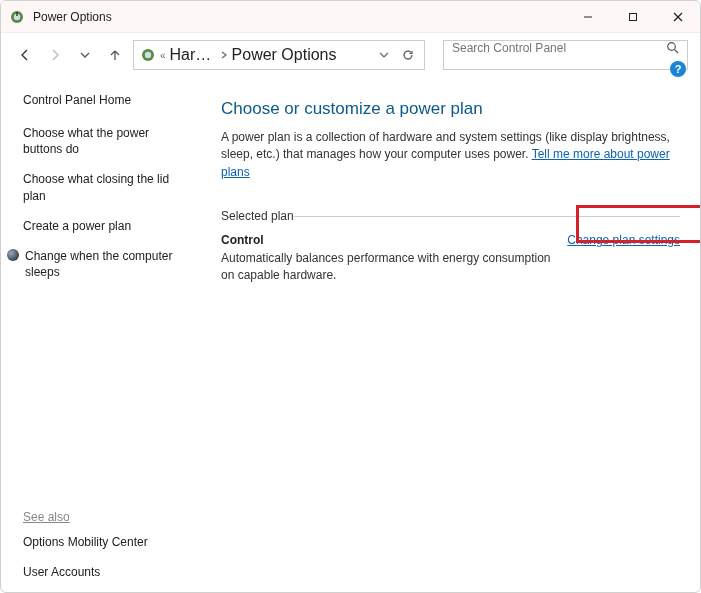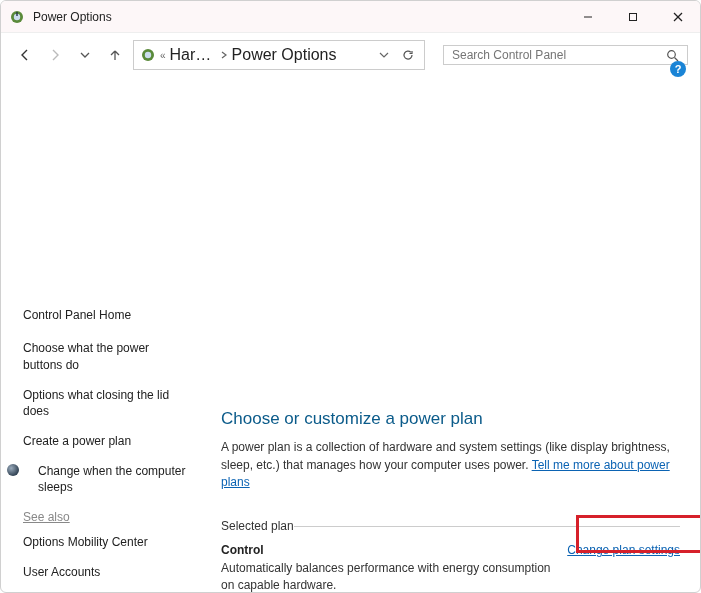--- a/index.html
+++ b/index.html
@@ -17,30 +17,30 @@
   .toolbar { height: 44px; display: flex; align-items: center; padding: 0 12px; gap: 6px; }
   .nav-btn { width: 24px; height: 24px; display: flex; align-items: center; justify-content: center; color: #555; }
   .nav-btn.disabled { color: #bbb; }
   .addr-bar { display: flex; align-items: center; border: 1px solid #ccc; height: 30px; flex: 0 0 292px; padding: 0 6px; gap: 4px; }
   .addr-icon { width: 16px; height: 16px; }
   .crumb-sep { font-size: 10px; color: #666; }
   .crumb { font-size: 16px; color: #222; white-space: nowrap; }
   .crumb.trunc { max-width: 46px; overflow: hidden; text-overflow: ellipsis; }
   .addr-spacer { flex: 1; }
   .addr-btn { width: 20px; display:flex; align-items:center; justify-content:center; color:#555; }
-  .search-bar { display:flex; align-items:center; border:1px solid #ccc; height:20px; flex:1; padding:0 8px; margin-left:12px; }
+  .search-bar { display:flex; align-items:flex-start; border:1px solid #ccc; height:30px; flex:1; padding:0 8px; margin-left:12px; }
   .search-bar input { border:none; outline:none; font-size:12px; flex:1; color:#666; background:transparent; }
   .search-bar .sicon { color:#555; }
 
   
-  .body { display:flex; position:relative; height: calc(593px - 32px - 44px); align-items: flex-end; }
+  .body { display:flex; position:relative; height: calc(593px - 32px - 44px); }
   .sidebar { width: 200px; padding: 16px 10px 0 22px; display:flex; flex-direction:column; }
   .sb-home { font-size:12px; color:#222; margin-bottom: 18px; }
   .sb-link { font-size:12px; color:#222; margin-bottom: 14px; line-height:1.35; cursor:default; }
-  .sb-link.with-icon { display:flex; gap:19px; align-items:flex-start; margin-left:-16px; }
+  .sb-link.with-icon { display:flex; gap:6px; align-items:flex-start; margin-left:-16px; }
   .sb-link.with-icon .glyph { width:12px; height:12px; margin-top:1px; flex:none; border-radius:50%; background: radial-gradient(circle at 35% 35%, #9ab 0%, #345 70%); }
   .sb-spacer { flex:1; }
   .sb-seealso { font-size:12px; color:#888; margin-bottom:10px;text-decoration:underline; }
 
   .main { flex:1; padding: 22px 20px 0 20px; position:relative; }
   .heading { color:#0b5b8a; font-size:17px; font-weight:400; margin-bottom:10px; }
   .desc { font-size:12px; color:#333; line-height:1.45; margin-bottom:28px; }
   .desc a { color:#0b63b3; text-decoration:underline; }
 
   .section-label { font-size:12px; color:#333; }
@@ -152,21 +152,21 @@
     </span>
   </div>
 </div>
 
 <div class="help-badge">?</div>
 
 <div class="body">
   <div class="sidebar">
     <div class="sb-home">Control Panel Home</div>
     <div class="sb-link">Choose what the power buttons do</div>
-    <div class="sb-link">Options what closing the lid does</div>
+    <div class="sb-link">Choose what closing the lid plan</div>
     <div class="sb-link">Create a power plan</div>
     <div class="sb-link with-icon">
       <span class="glyph"></span>
       <span>Change when the computer sleeps</span>
     </div>
     <div class="sb-spacer"></div>
     <div class="sb-seealso">See also</div>
     <div class="sb-link">Options Mobility Center</div>
     <div class="sb-link">User Accounts</div>
   </div>

